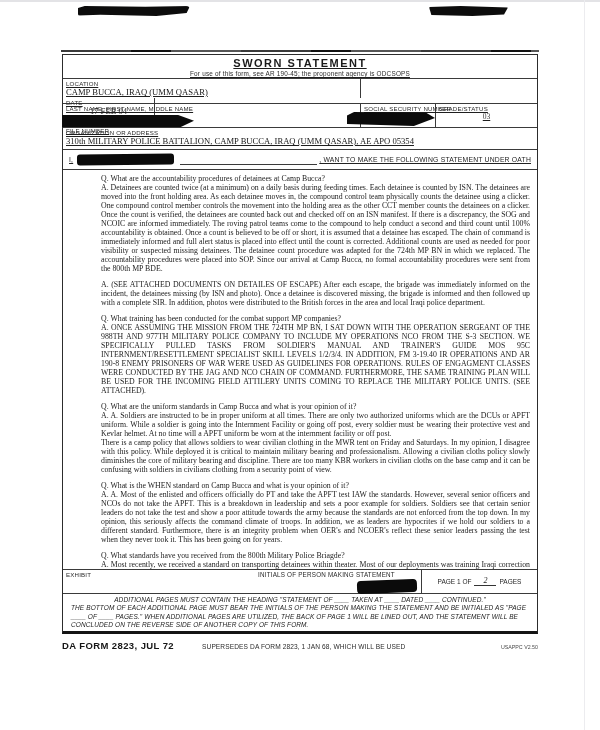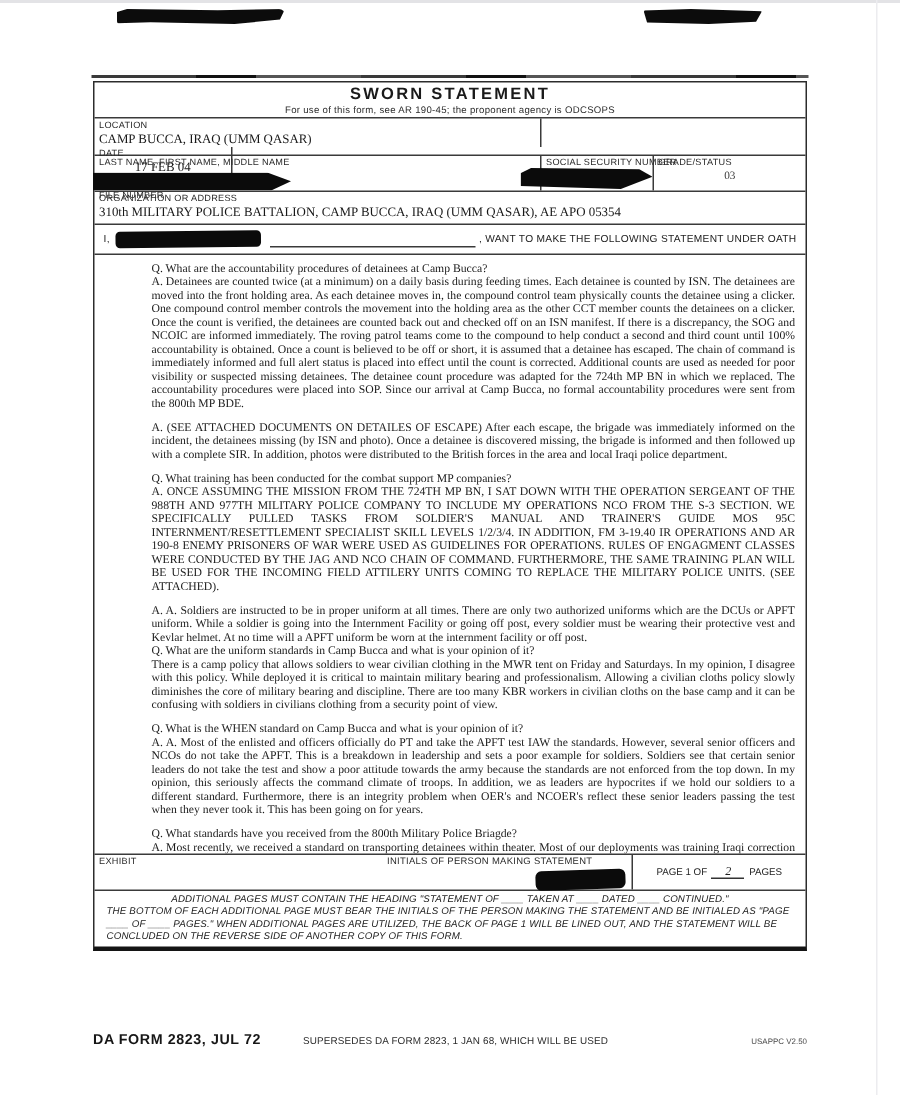--- a/index.html
+++ b/index.html
@@ -18,21 +18,21 @@
   .scribble.right{left:429px;top:6px;width:79px;height:10px;border-radius:3px;
     clip-path:polygon(0 10%,40% 0,100% 15%,95% 85%,55% 100%,3% 90%);}
   
   .form{
     position:absolute;left:62px;top:54px;width:476px;height:580px;
     border:1.4px solid #2c2c2c;border-bottom:3px solid #141414;
     box-sizing:border-box;display:flex;flex-direction:column;background:#fff;
   }
   .form::before{content:"";position:absolute;left:-2px;right:-2px;top:-5px;height:1.5px;
     background:repeating-linear-gradient(90deg,#3a3a3a 0 70px,#111 70px 110px,#555 110px 180px);}
-  .sect{border-bottom:1px solid #3a3a3a;box-sizing:border-box;}
+  .sect{border-bottom:1px solid #3a3a3a;box-sizing:border-box;text-decoration:underline;}
   
   .title-block{text-align:center;padding:2px 0 1px;}
   .form-title{font-weight:bold;font-size:11px;letter-spacing:1.5px;color:#1a1a1a;}
   .form-subtitle{font-size:6.4px;color:#2d2d2d;margin-top:1px;letter-spacing:.2px;}
   
   .frow{display:flex;}
   .cell{box-sizing:border-box;padding:1px 3px;border-right:1px solid #3a3a3a;position:relative;}
   .cell:last-child{border-right:none;}
   .flabel{font-size:6.1px;color:#2a2a2a;letter-spacing:.2px;white-space:nowrap;}
   .fvalue{font-family:"Liberation Serif","DejaVu Serif",serif;font-size:8.6px;color:#181818;
@@ -80,21 +80,21 @@
     justify-content:center;gap:3px;font-size:6.5px;}
   .page-num{font-family:"Liberation Serif",serif;font-style:italic;font-size:8px;
     display:inline-block;min-width:22px;text-align:center;border-bottom:1px solid #333;
     line-height:8px;}
   
   .instructions{border-top:1px solid #3a3a3a;padding:2px 8px;font-size:6.5px;line-height:8.2px;
     font-style:italic;color:#222;letter-spacing:.1px;flex:0 0 auto;}
   .instructions .i1{text-align:center;}
   
   .footer{position:absolute;left:62px;top:640px;width:476px;display:flex;align-items:baseline;}
-  .footer-form-number{font-weight:bold;font-size:9.5px;letter-spacing:.4px;color:#161616;margin-top:48px;}
+  .footer-form-number{font-weight:bold;font-size:9.5px;letter-spacing:.4px;color:#161616;}
   .footer-supersedes{font-size:6.6px;margin-left:28px;color:#2b2b2b;letter-spacing:.1px;}
   .footer-version{font-size:5.3px;margin-left:auto;color:#4a4a4a;}
 </style>
 </head>
 <body>
 
 <div class="page">
 
   <div class="scan-topline"></div>
   <div class="scan-rightline"></div>
@@ -160,22 +160,22 @@
         <div>A. Detainees are counted twice (at a minimum) on a daily basis during feeding times. Each detainee is counted by ISN. The detainees are moved into the front holding area. As each detainee moves in, the compound control team physically counts the detainee using a clicker. One compound control member controls the movement into the holding area as the other CCT member counts the detainees on a clicker. Once the count is verified, the detainees are counted back out and checked off on an ISN manifest. If there is a discrepancy, the SOG and NCOIC are informed immediately. The roving patrol teams come to the compound to help conduct a second and third count until 100% accountability is obtained. Once a count is believed to be off or short, it is assumed that a detainee has escaped. The chain of command is immediately informed and full alert status is placed into effect until the count is corrected. Additional counts are used as needed for poor visibility or suspected missing detainees. The detainee count procedure was adapted for the 724th MP BN in which we replaced. The accountability procedures were placed into SOP. Since our arrival at Camp Bucca, no formal accountability procedures were sent from the 800th MP BDE.</div>
       </div>
       <div class="qa">
         <div>A. (SEE ATTACHED DOCUMENTS ON DETAILES OF ESCAPE) After each escape, the brigade was immediately informed on the incident, the detainees missing (by ISN and photo).  Once a detainee is discovered missing, the brigade is informed and then followed up with a complete SIR. In addition, photos were distributed to the British forces in the area and local Iraqi police department.</div>
       </div>
       <div class="qa">
         <div>Q. What training has been conducted for the combat support MP companies?</div>
         <div>A. ONCE ASSUMING THE MISSION FROM THE 724TH MP BN, I SAT DOWN WITH THE OPERATION SERGEANT OF THE 988TH AND 977TH MILITARY POLICE COMPANY TO INCLUDE MY OPERATIONS NCO FROM THE S-3 SECTION. WE SPECIFICALLY PULLED TASKS FROM SOLDIER'S MANUAL AND TRAINER'S GUIDE MOS 95C INTERNMENT/RESETTLEMENT SPECIALIST SKILL LEVELS 1/2/3/4. IN ADDITION, FM 3-19.40 IR OPERATIONS AND AR 190-8 ENEMY PRISONERS OF WAR WERE USED AS GUIDELINES FOR OPERATIONS. RULES OF ENGAGMENT CLASSES WERE CONDUCTED BY THE JAG AND NCO CHAIN OF COMMAND. FURTHERMORE, THE SAME TRAINING PLAN WILL BE USED FOR THE INCOMING FIELD ATTILERY UNITS COMING TO REPLACE THE MILITARY POLICE UNITS.  (SEE ATTACHED).</div>
       </div>
       <div class="qa">
+        <div>Q. What are the uniform standards in Camp Bucca and what is your opinion of it?</div>
         <div>A. A. Soldiers are instructed to be in proper uniform at all times. There are only two authorized uniforms which are the DCUs or APFT uniform. While a soldier is going into the Internment Facility or going off post, every soldier must be wearing their protective vest and Kevlar helmet. At no time will a APFT uniform be worn at the internment facility or off post.</div>
-        <div>Q. What are the uniform standards in Camp Bucca and what is your opinion of it?</div>
         <div>There is a camp policy that allows soldiers to wear civilian clothing in the MWR tent on Friday and Saturdays. In my opinion, I disagree with this policy. While deployed it is critical to maintain military bearing and professionalism. Allowing a civilian cloths policy slowly diminishes the core of military bearing and discipline. There are too many KBR workers in civilian cloths on the base camp and it can be confusing with soldiers in civilians clothing from a security point of view.</div>
       </div>
       <div class="qa">
         <div>Q. What is the WHEN standard on Camp Bucca and what is your opinion of it?</div>
         <div>A. A. Most of the enlisted and officers officially do PT and take the APFT test IAW the standards. However, several senior officers and NCOs do not take the APFT. This is a breakdown in leadership and sets a poor example for soldiers. Soldiers see that certain senior leaders do not take the test and show a poor attitude towards the army because the standards are not enforced from the top down. In my opinion, this seriously affects the command climate of troops. In addition, we as leaders are hypocrites if we hold our soldiers to a different standard. Furthermore, there is an integrity problem when OER's and NCOER's reflect these senior leaders passing the test when they never took it. This has been going on for years.</div>
       </div>
       <div class="qa">
         <div>Q. What standards have you received from the 800th Military Police Briagde?</div>
         <div>A. Most recently, we received a standard on transporting detainees within theater. Most of our deployments was training Iraqi correction guards. We have been working the internment facility mission for the last 30 days.</div>
       </div>

